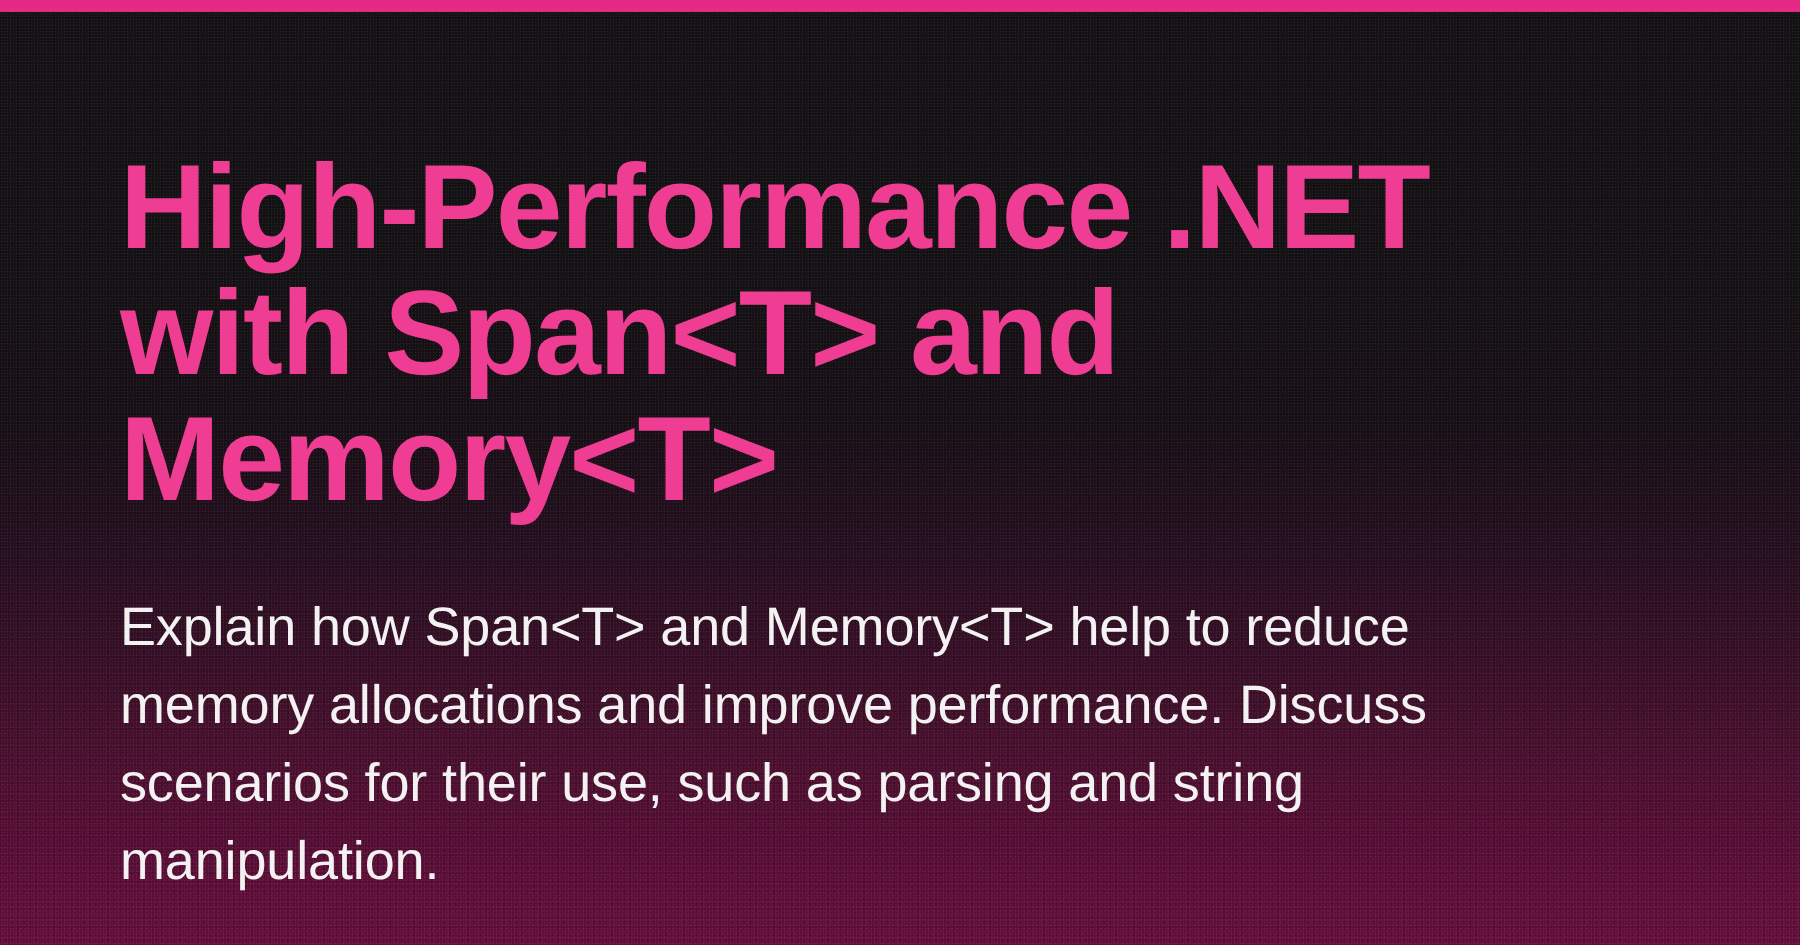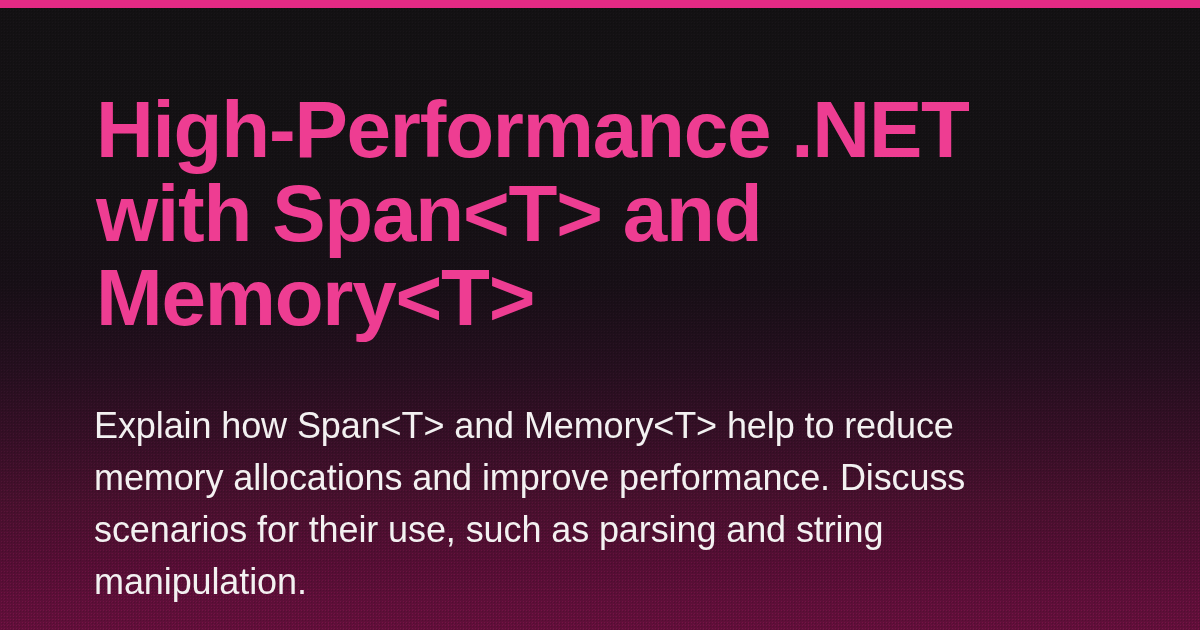--- a/index.html
+++ b/index.html
@@ -73,33 +73,33 @@
   .content {
     position: absolute;
     left: 80px;
     top: 0;
     width: 940px;
     height: 630px;
     z-index: 3;
   }
 
   .title {
-    margin: 16px;
-    padding-top: 72px;
+    margin: 0;
+    padding-top: 96px;
     width: 920px;
     font-size: 80px;
     line-height: 84px;
     font-weight: 700;
     letter-spacing: -1.2px;
     color: #ee3d92;
     white-space: pre-line;
   }
 
   .body-text {
-    margin: 14px;
+    margin: 0;
     padding-top: 44px;
     width: 900px;
     font-size: 36px;
     line-height: 52px;
     font-weight: 400;
     letter-spacing: -0.1px;
     color: #f3f1f1;
   }
 
   .clipped-line {

